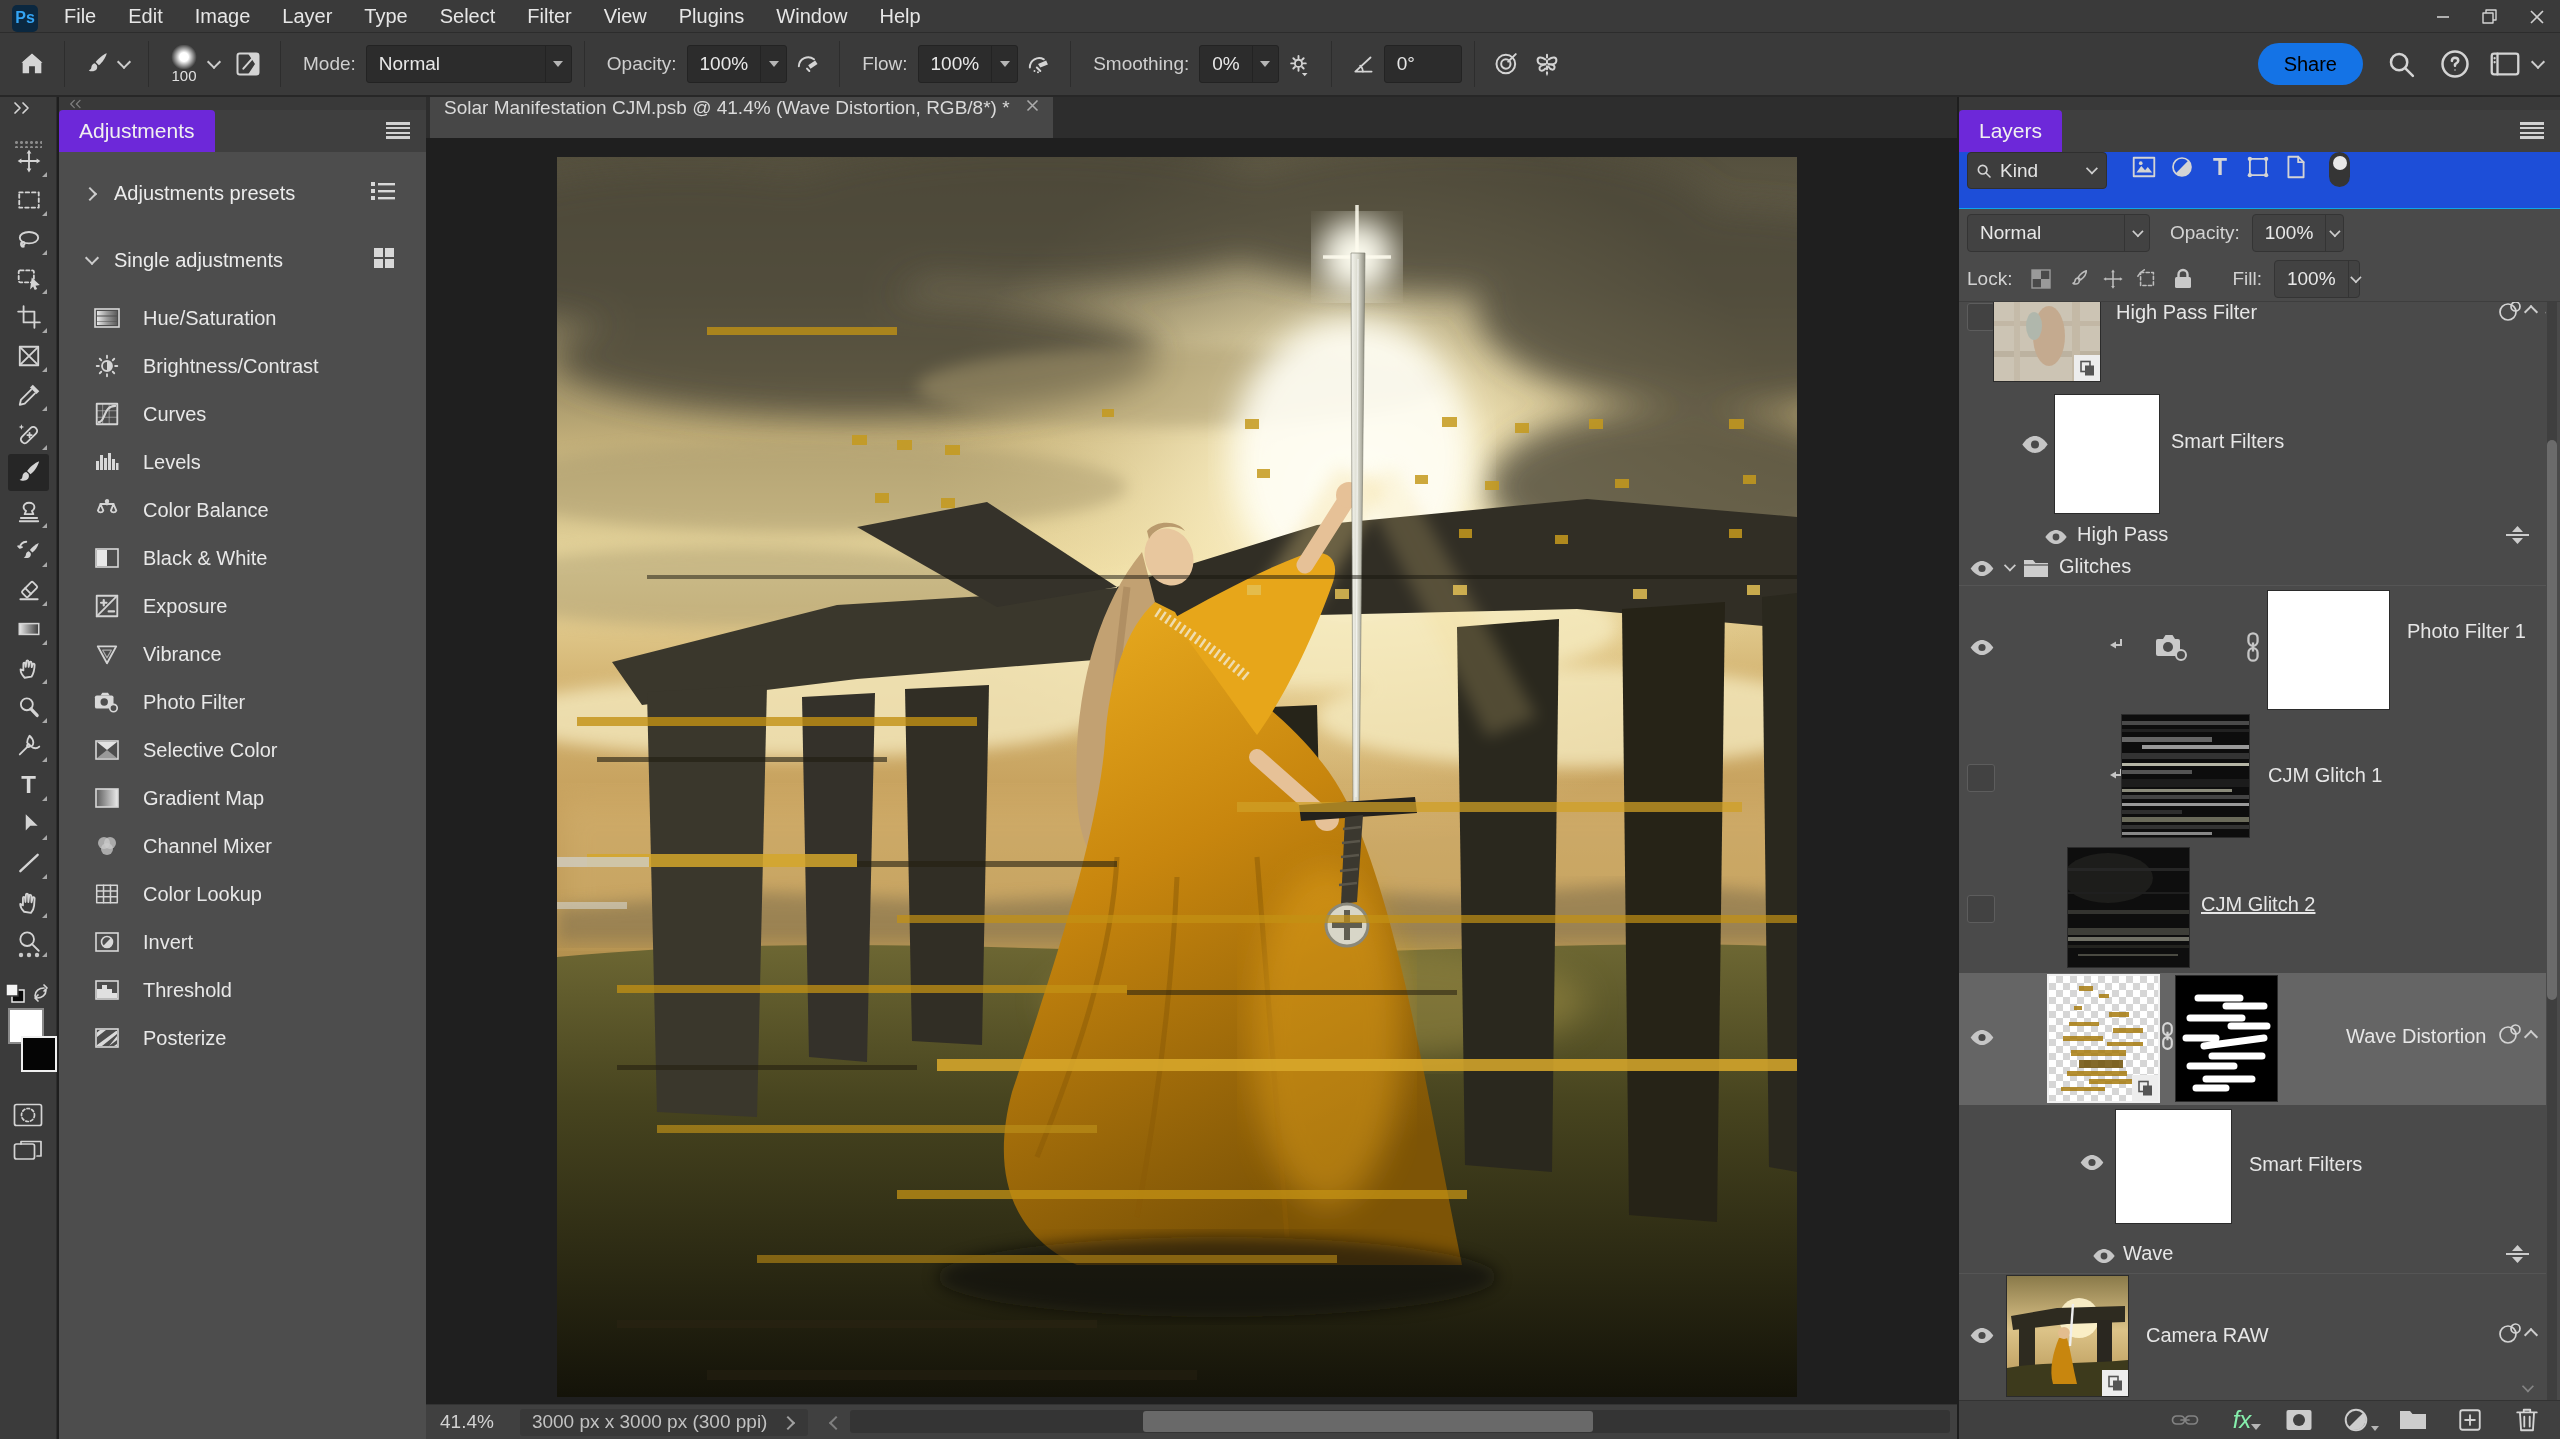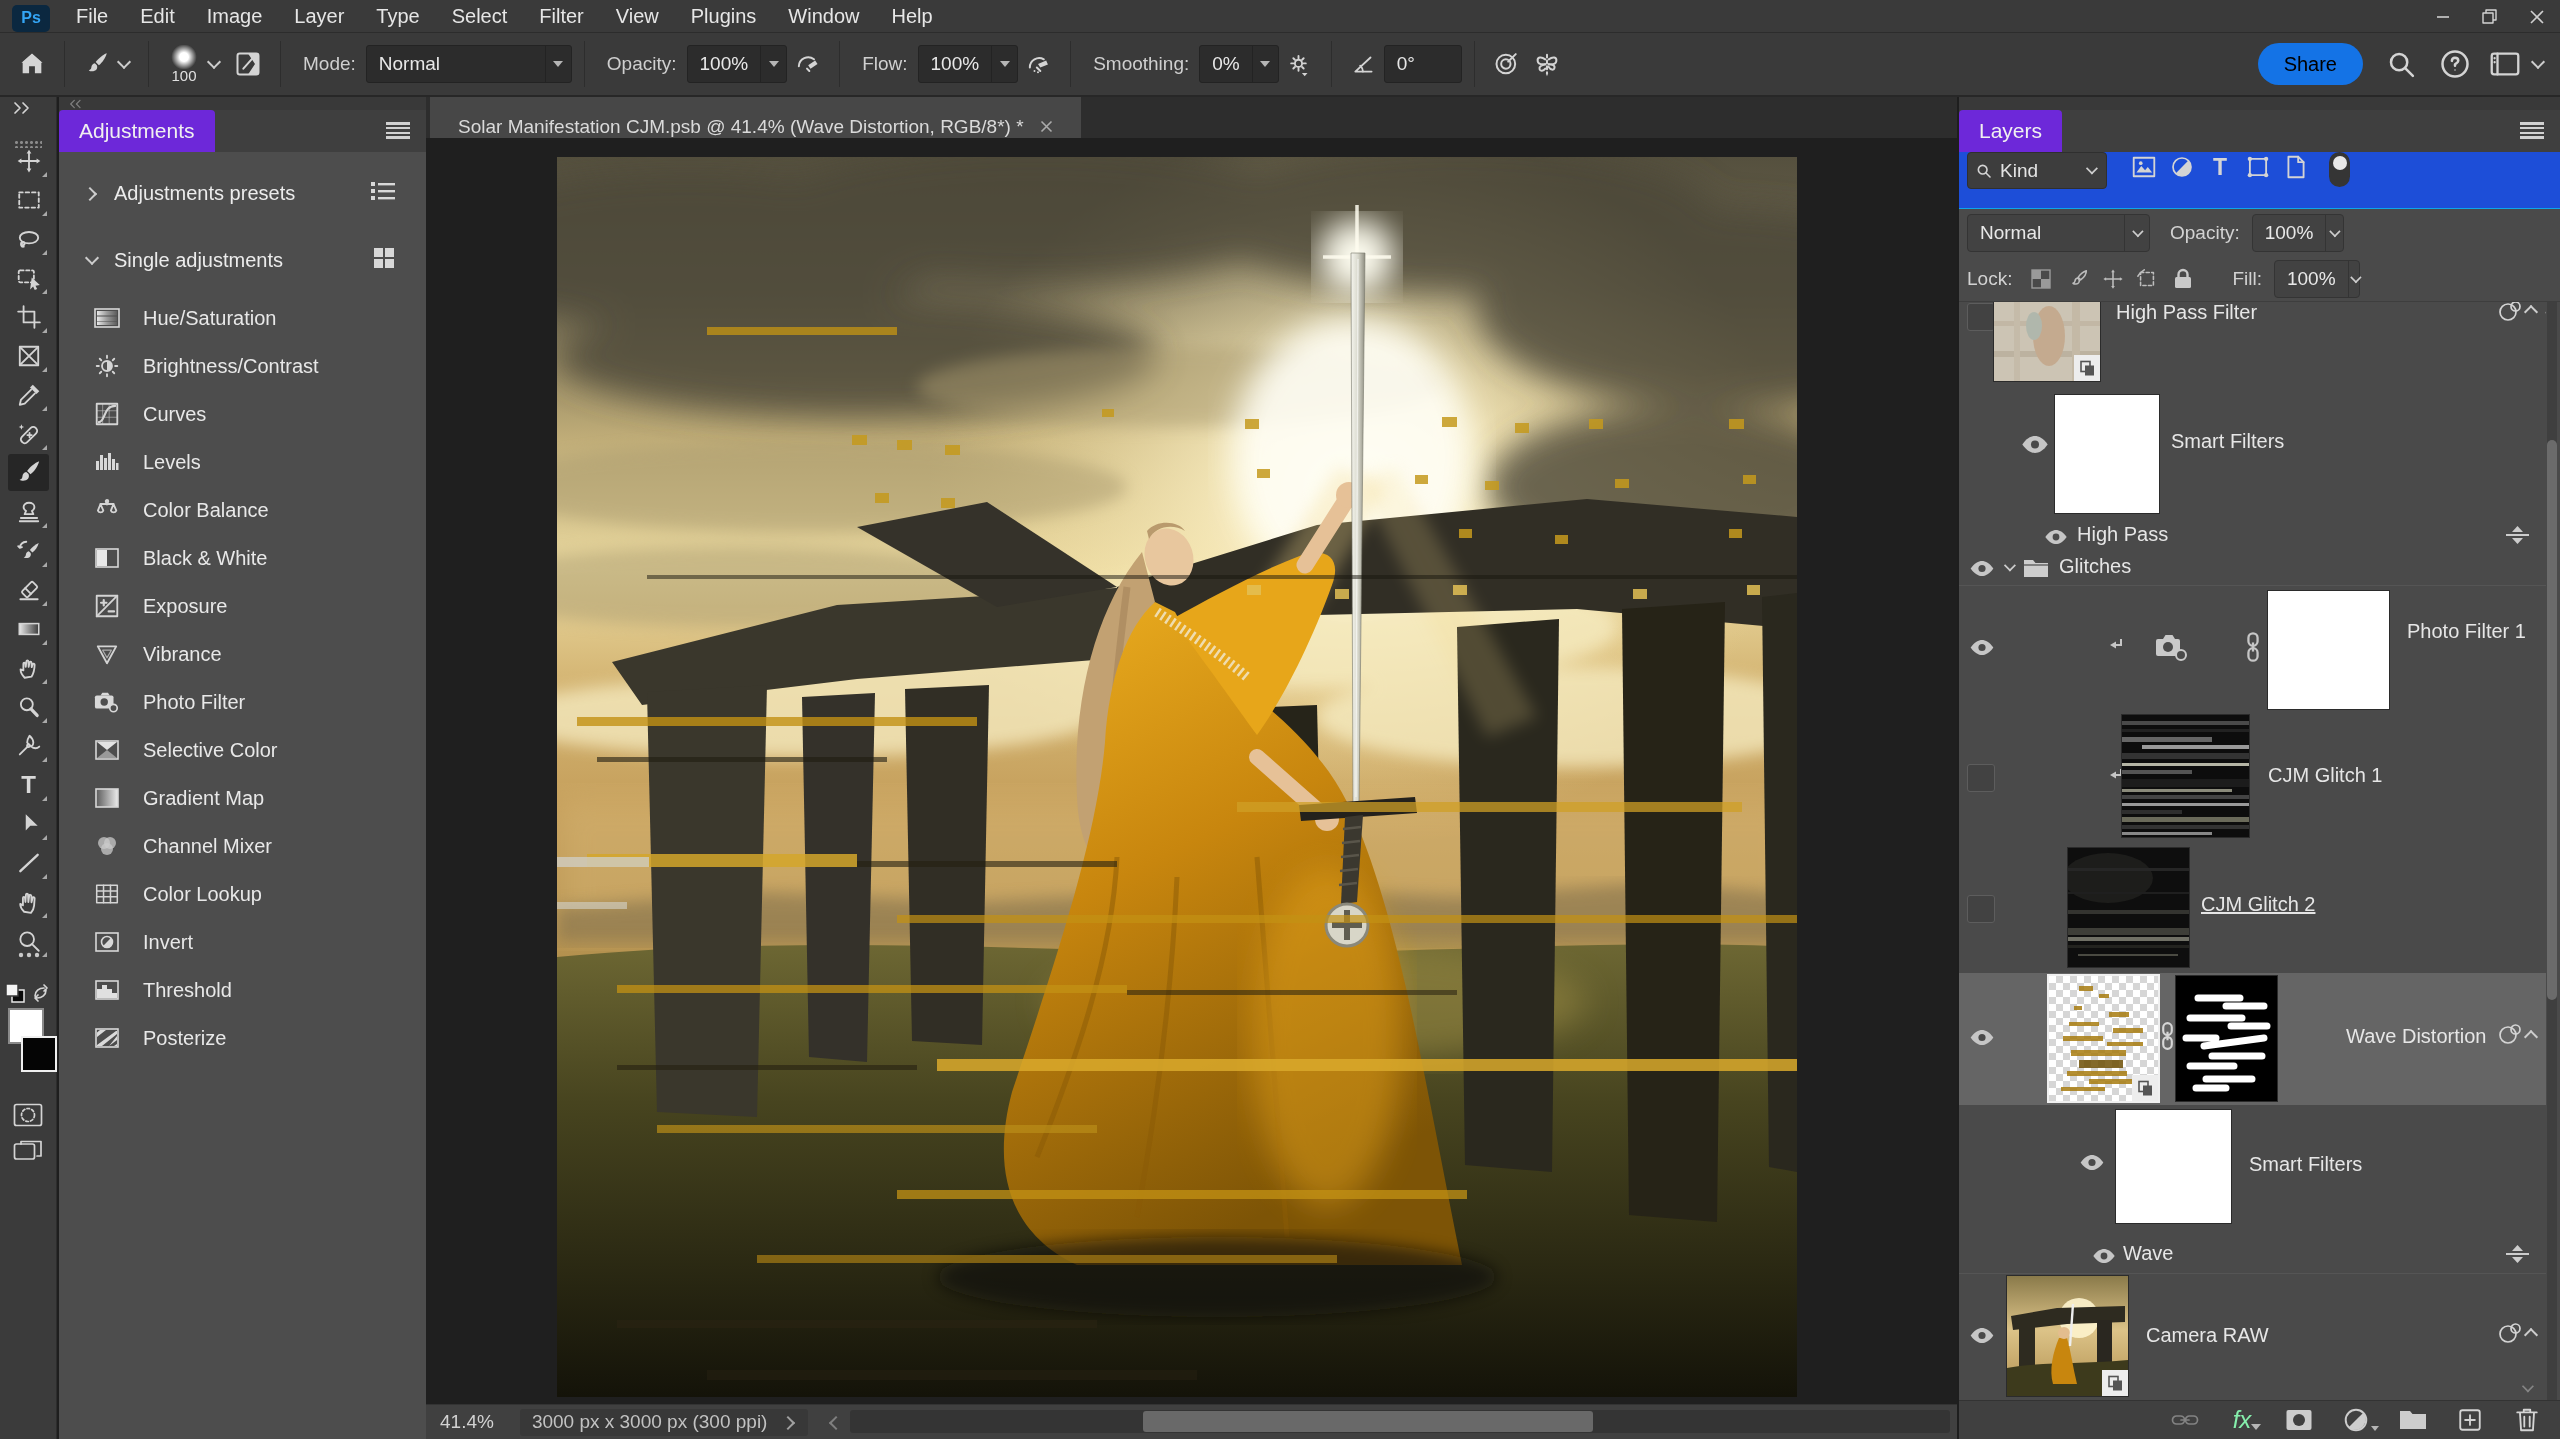--- a/index.html
+++ b/index.html
@@ -4,21 +4,21 @@
 <style>
 *{margin:0;padding:0;box-sizing:border-box}
 html,body{background:#1e1e1e}
 body{font-family:"Liberation Sans",sans-serif;color:#dcdcdc}
 .app{position:relative;width:2560px;height:1439px;background:#1e1e1e;overflow:hidden;font-size:20px}
 .abs{position:absolute}
 svg.ic{fill:none;stroke:#d4d4d4;stroke-width:1.7;stroke-linecap:round;stroke-linejoin:round;display:block}
 svg.ic .fil{fill:#d4d4d4;stroke:none}
 
 .menubar{position:absolute;left:0;top:0;width:2560px;height:33px;background:#3a3a3a;display:flex;align-items:center;border-bottom:1px solid #2c2c2c;z-index:30}
-.ps-logo{width:38px;height:27px;margin:4px 10px 0 12px;background:#0b2840;color:#34a5f5;font-weight:bold;font-size:16px;border-radius:5px;display:flex;align-items:center;justify-content:center}
+.ps-logo{width:26px;height:27px;margin:4px 10px 0 12px;background:#0b2840;color:#34a5f5;font-weight:bold;font-size:16px;border-radius:5px;display:flex;align-items:center;justify-content:center}
 .menu-item{padding:0 16px;font-size:20px;color:#e6e6e6;line-height:33px;cursor:default}
 .win-controls{position:absolute;right:0;top:0;height:33px;display:flex}
 .winbtn{width:47px;height:33px;display:flex;align-items:center;justify-content:center}
 
 .optionsbar{position:absolute;left:0;top:33px;width:2560px;height:64px;background:#3a3a3a;border-bottom:2px solid #272727;display:flex;align-items:center;padding-left:12px;z-index:29}
 .osep{width:1px;height:46px;background:#2d2d2d;margin:0 12px;flex:none}
 .olabel{color:#cfcfcf;font-size:19px;margin:0 10px;white-space:nowrap}
 .combo{display:flex;align-items:center;background:#2c2c2c;border:1px solid #232323;border-radius:3px;height:38px;flex:none}
 .combo .val{padding:0 12px;color:#e8e8e8;font-size:19px;white-space:nowrap}
 .combo .cbx{width:26px;height:100%;border-left:1px solid #232323;display:flex;align-items:center;justify-content:center}
@@ -47,21 +47,21 @@
 .cv.d::before{transform:rotate(45deg);top:-1px;left:2px}
 .cv.u::before{transform:rotate(-135deg);top:4px;left:2px}
 .adj-sec{position:absolute;left:0;width:100%;height:40px;display:flex;align-items:center;padding-left:26px;gap:16px;color:#ececec;font-size:20px}
 .adj-sec .secic{position:absolute;right:30px}
 .adj-list{position:absolute;left:0;top:197px;width:100%}
 .adj-item{height:48px;display:flex;align-items:center;padding-left:35px;gap:23px;color:#e8e8e8;font-size:20px}
 .aic{width:26px;height:26px;flex:none;display:flex;align-items:center;justify-content:center}
 
 .docarea{position:absolute;left:426px;top:97px;width:1531px;height:1342px;background:#1f1f1f}
 .tabbar{position:absolute;left:0;top:0;width:100%;height:41px;background:#2d2d2d;display:flex}
-.doctab{height:41px;margin-left:4px;background:#474747;display:flex;align-items:flex-end;padding:0 28px;gap:16px;max-width:700px}
+.doctab{height:41px;margin-left:4px;background:#474747;display:flex;align-items:flex-start;padding:0 14px;gap:16px;max-width:700px}
 .doctab .ttl{font-size:19px;color:#dadada;white-space:nowrap}
 .doctab .cls{color:#b0b0b0;font-size:17px}
 .artwork{position:absolute;left:131px;top:60px;width:1240px;height:1240px;background:#000;overflow:hidden}
 .statusrow{position:absolute;left:0;top:1307px;width:100%;height:35px;background:#404040;border-top:1px solid #333;display:flex;align-items:center}
 .zoomtxt{margin-left:14px;font-size:19px;color:#d2d2d2}
 .dimbox{margin-left:26px;background:#383838;border-radius:3px;height:27px;display:flex;align-items:center;padding:0 12px;gap:16px;color:#c2c2c2;font-size:19px}
 .hscroll-track{position:absolute;left:424px;top:1313px;width:1100px;height:23px;background:#343434;border-radius:3px}
 .hscroll-thumb{position:absolute;left:293px;top:1px;width:450px;height:21px;background:#696969;border-radius:3px}
 
 .layerspanel{position:absolute;left:1959px;top:97px;width:601px;height:1342px;background:#4a4a4a;z-index:10}

